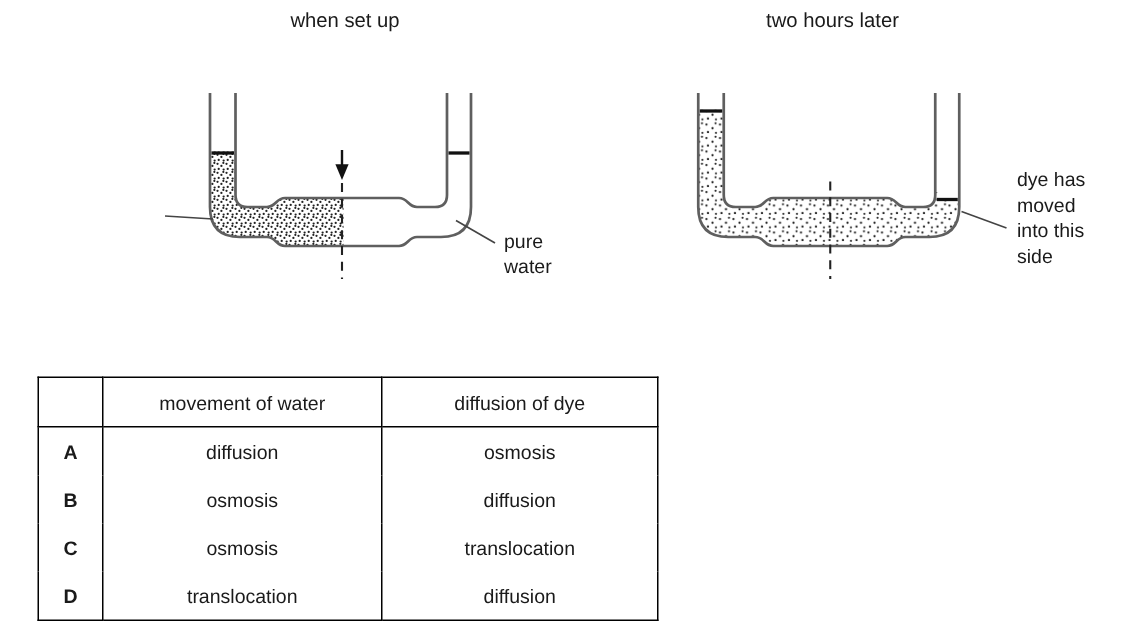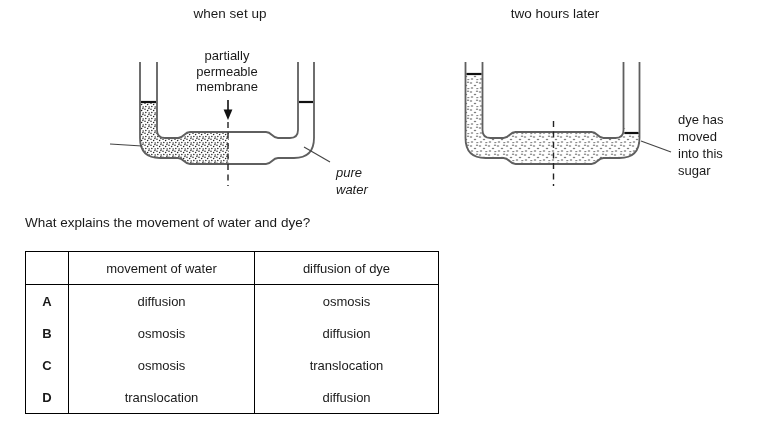--- a/index.html
+++ b/index.html
@@ -88,34 +88,30 @@
       <line x1="141" y1="74" x2="156" y2="74" stroke="#111" stroke-width="2.2"></line>
       <line x1="299" y1="133" x2="313" y2="133" stroke="#111" stroke-width="2.2"></line>
       <line x1="228" y1="121" x2="228" y2="186" stroke="#222" stroke-width="1.4" stroke-dasharray="6 4.5"></line>
     </g>
     <line x1="641" y1="141" x2="671" y2="152" stroke="#444" stroke-width="1.1"></line>
   </svg>
 
   <div class="caption" style="left:150px;top:6px;">when set up</div>
   <div class="caption" style="left:475px;top:6px;">two hours later</div>
 
-  <div class="membrane-lbl">partially
-permeable
-membrane</div>
 
 
-  <div class="lbl" style="left:336px;top:164px;font-style:italic;">pure
+  <div class="lbl" style="left:336px;top:152px;">pure
 water</div>
 
   <div class="lbl" style="left:678px;top:111px;">dye has
 moved
 into this
-sugar</div>
+side</div>
 
-  <div class="question">What explains the movement of water and dye?</div>
 
   <table class="answer">
     <colgroup>
         <col style="width:43px">
         <col style="width:186px">
         <col style="width:184px">
       </colgroup>
     <tbody>
         <tr class="head">
       <td></td>

